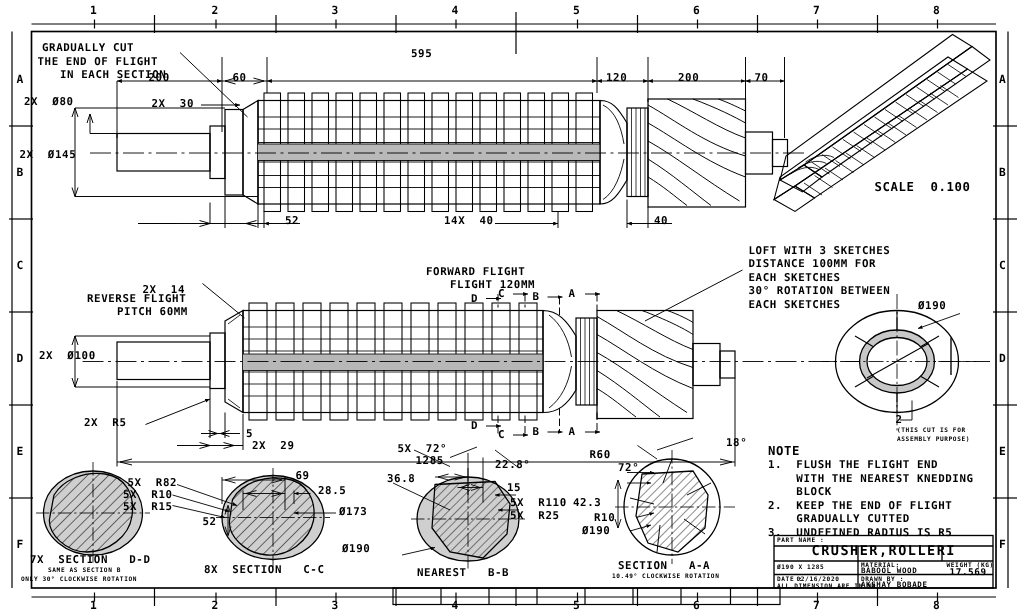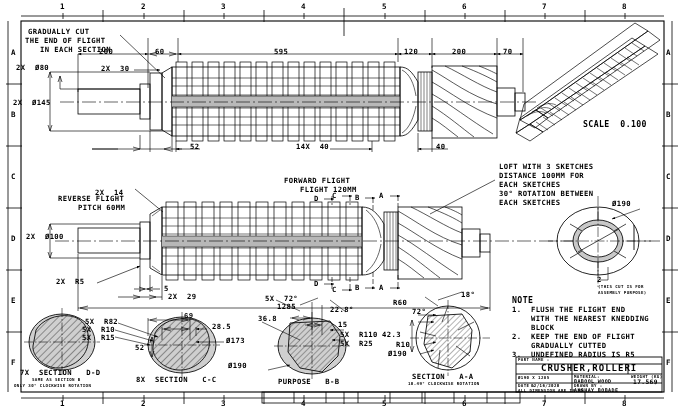--- a/index.html
+++ b/index.html
@@ -563,21 +563,21 @@
 <div class="zl" style="left:666px;top:358px;">F</div>
 
 <div class="txt t7 b" style="left:28px;top:28px;text-align:center;">GRADUALLY CUT</div>
 <div class="txt t7 b" style="left:25px;top:37px;">THE END OF FLIGHT</div>
 <div class="txt t7 b" style="left:40px;top:46px;">IN EACH SECTION</div>
 
 <div class="txt t7 b" style="left:16px;top:64px;">2X  Ø80</div>
 <div class="txt t7 b" style="left:13px;top:99px;">2X  Ø145</div>
 <div class="txt t7 b" style="left:99px;top:48px;">200</div>
 <div class="txt t7 b" style="left:155px;top:48px;">60</div>
-<div class="txt t7 b" style="left:274px;top:48px;text-align:center;">595</div>
+<div class="txt t7 b" style="left:274px;top:32px;text-align:center;">595</div>
 <div class="txt t7 b" style="left:404px;top:48px;">120</div>
 <div class="txt t7 b" style="left:452px;top:48px;">200</div>
 <div class="txt t7 b" style="left:503px;top:48px;">70</div>
 <div class="txt t7 b" style="left:101px;top:65px;">2X  30</div>
 <div class="txt t7 b" style="left:95px;top:143px;margin-top:46px;">2X  14</div>
 <div class="txt t7 b" style="left:190px;top:143px;">52</div>
 <div class="txt t7 b" style="left:296px;top:143px;">14X  40</div>
 <div class="txt t7 b" style="left:436px;top:143px;">40</div>
 
 <div class="txt t8 b" style="left:583px;top:120px;">SCALE  0.100</div>
@@ -613,37 +613,37 @@
 <div class="txt t7 b" style="left:314px;top:280px;">D</div>
 
 <div class="txt t7 b" style="left:20px;top:369px;">7X  SECTION   D-D</div>
 <div class="txt t4 b" style="left:32px;top:378px;">SAME AS SECTION B</div>
 <div class="txt t4 b" style="left:14px;top:384px;">ONLY 30° CLOCKWISE ROTATION</div>
 
 <div class="txt t7 b" style="left:136px;top:376px;">8X  SECTION   C-C</div>
 <div class="txt t7 b" style="left:85px;top:318px;">5X  R82</div>
 <div class="txt t7 b" style="left:82px;top:326px;">5X  R10</div>
 <div class="txt t7 b" style="left:82px;top:334px;">5X  R15</div>
-<div class="txt t7 b" style="left:184px;top:313px;font-family:Liberation Mono, monospace;">69</div>
+<div class="txt t7 b" style="left:197px;top:313px;">69</div>
 <div class="txt t7 b" style="left:212px;top:323px;">28.5</div>
 <div class="txt t7 b" style="left:135px;top:344px;">52</div>
 <div class="txt t7 b" style="left:226px;top:337px;">Ø173</div>
 
-<div class="txt t7 b" style="left:278px;top:378px;">PURPOSE   B-B</div>
+<div class="txt t7 b" style="left:278px;top:378px;">NEAREST   B-B</div>
 <div class="txt t7 b" style="left:265px;top:295px;">5X  72°</div>
 <div class="txt t7 b" style="left:330px;top:306px;">22.8°</div>
 <div class="txt t7 b" style="left:258px;top:315px;">36.8</div>
 <div class="txt t7 b" style="left:338px;top:321px;">15</div>
 <div class="txt t7 b" style="left:340px;top:331px;">5X  R110</div>
 <div class="txt t7 b" style="left:340px;top:340px;">5X  R25</div>
 <div class="txt t7 b" style="left:228px;top:362px;">Ø190</div>
 
 <div class="txt t7 b" style="left:412px;top:373px;">SECTION   A-A</div>
 <div class="txt t4 b" style="left:408px;top:382px;">10.49° CLOCKWISE ROTATION</div>
-<div class="txt t7 b" style="left:461px;top:291px;">18°</div>
+<div class="txt t7 b" style="left:484px;top:291px;">18°</div>
 <div class="txt t7 b" style="left:412px;top:308px;">72°</div>
 <div class="txt t7 b" style="left:393px;top:299px;">R60</div>
 <div class="txt t7 b" style="left:396px;top:341px;">R10</div>
 <div class="txt t7 b" style="left:382px;top:331px;">42.3</div>
 <div class="txt t7 b" style="left:388px;top:350px;">Ø190</div>
 
 <div class="txt t8 b" style="left:512px;top:296px;">NOTE</div>
 <div class="txt t7 b" style="left:512px;top:306px;">1.  FLUSH THE FLIGHT END</div>
 <div class="txt t7 b" style="left:512px;top:315px;">    WITH THE NEAREST KNEDDING</div>
 <div class="txt t7 b" style="left:512px;top:324px;">    BLOCK</div>

